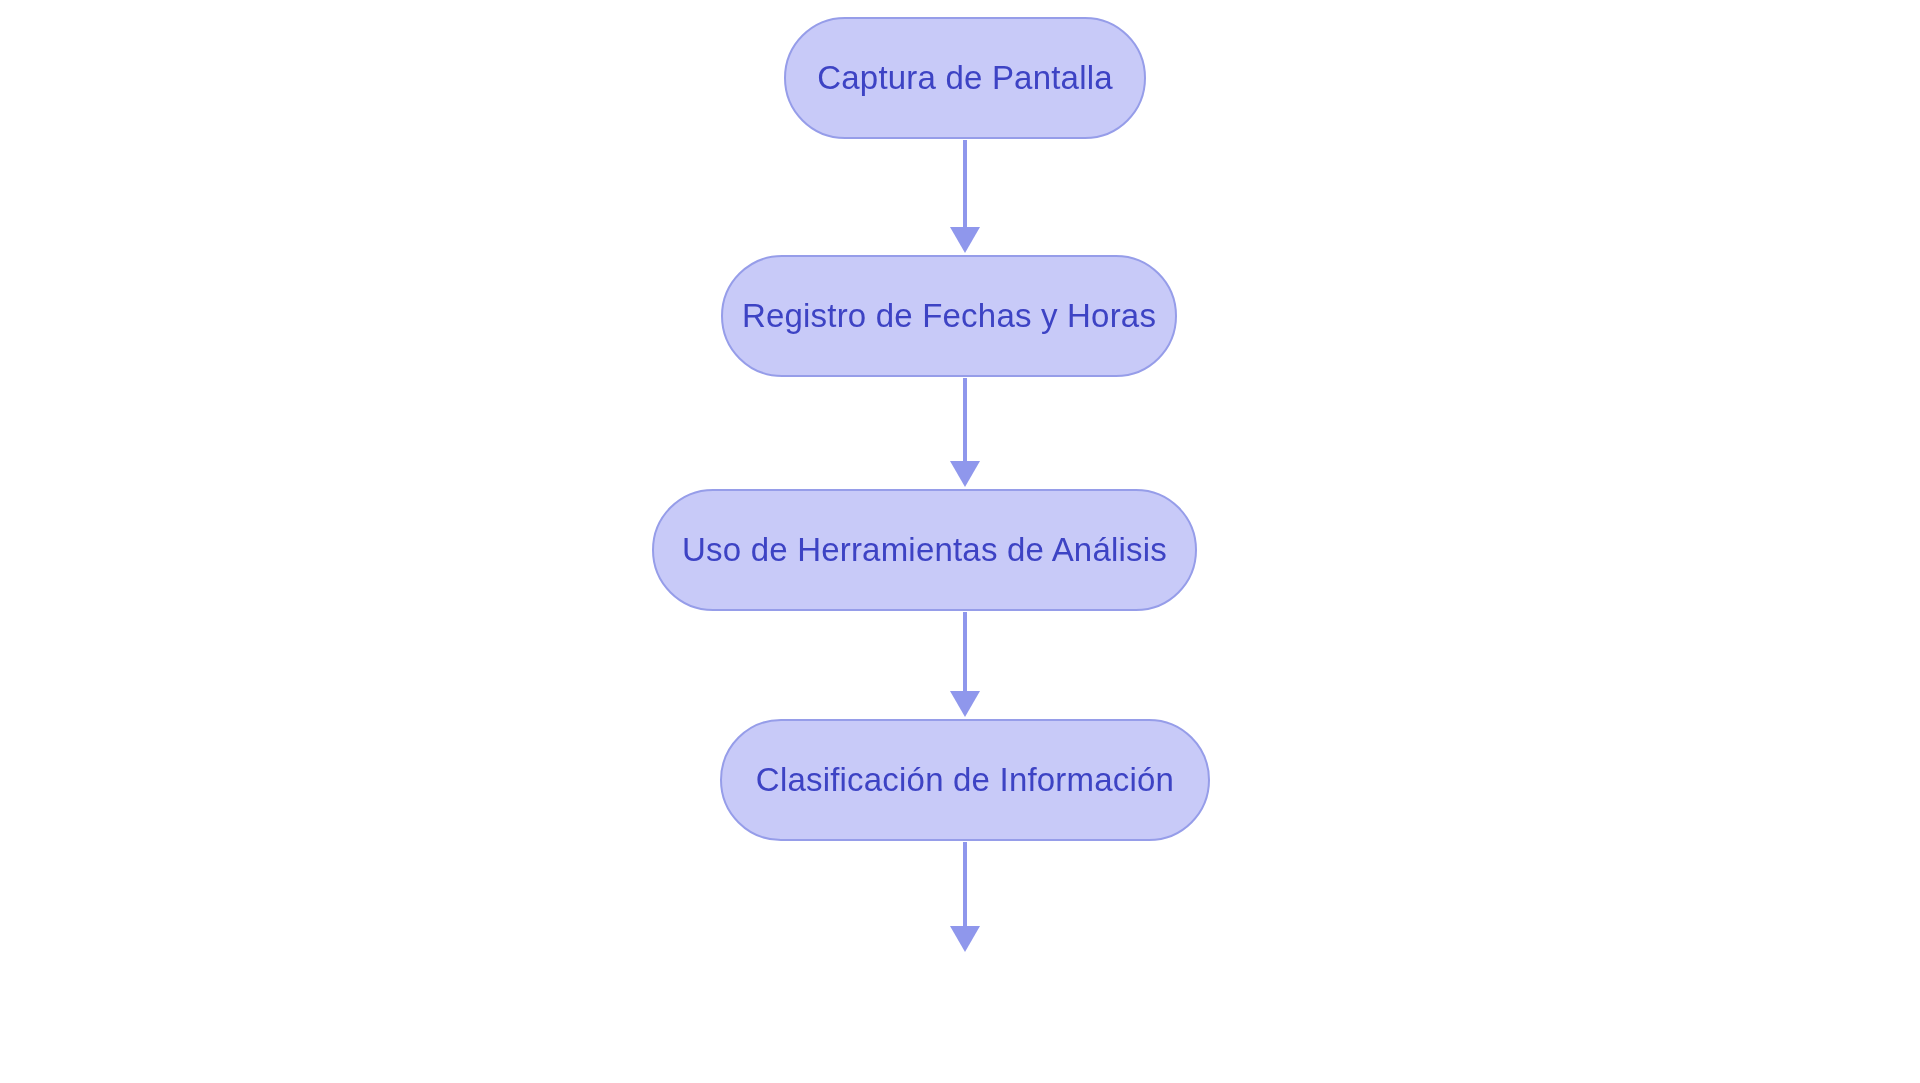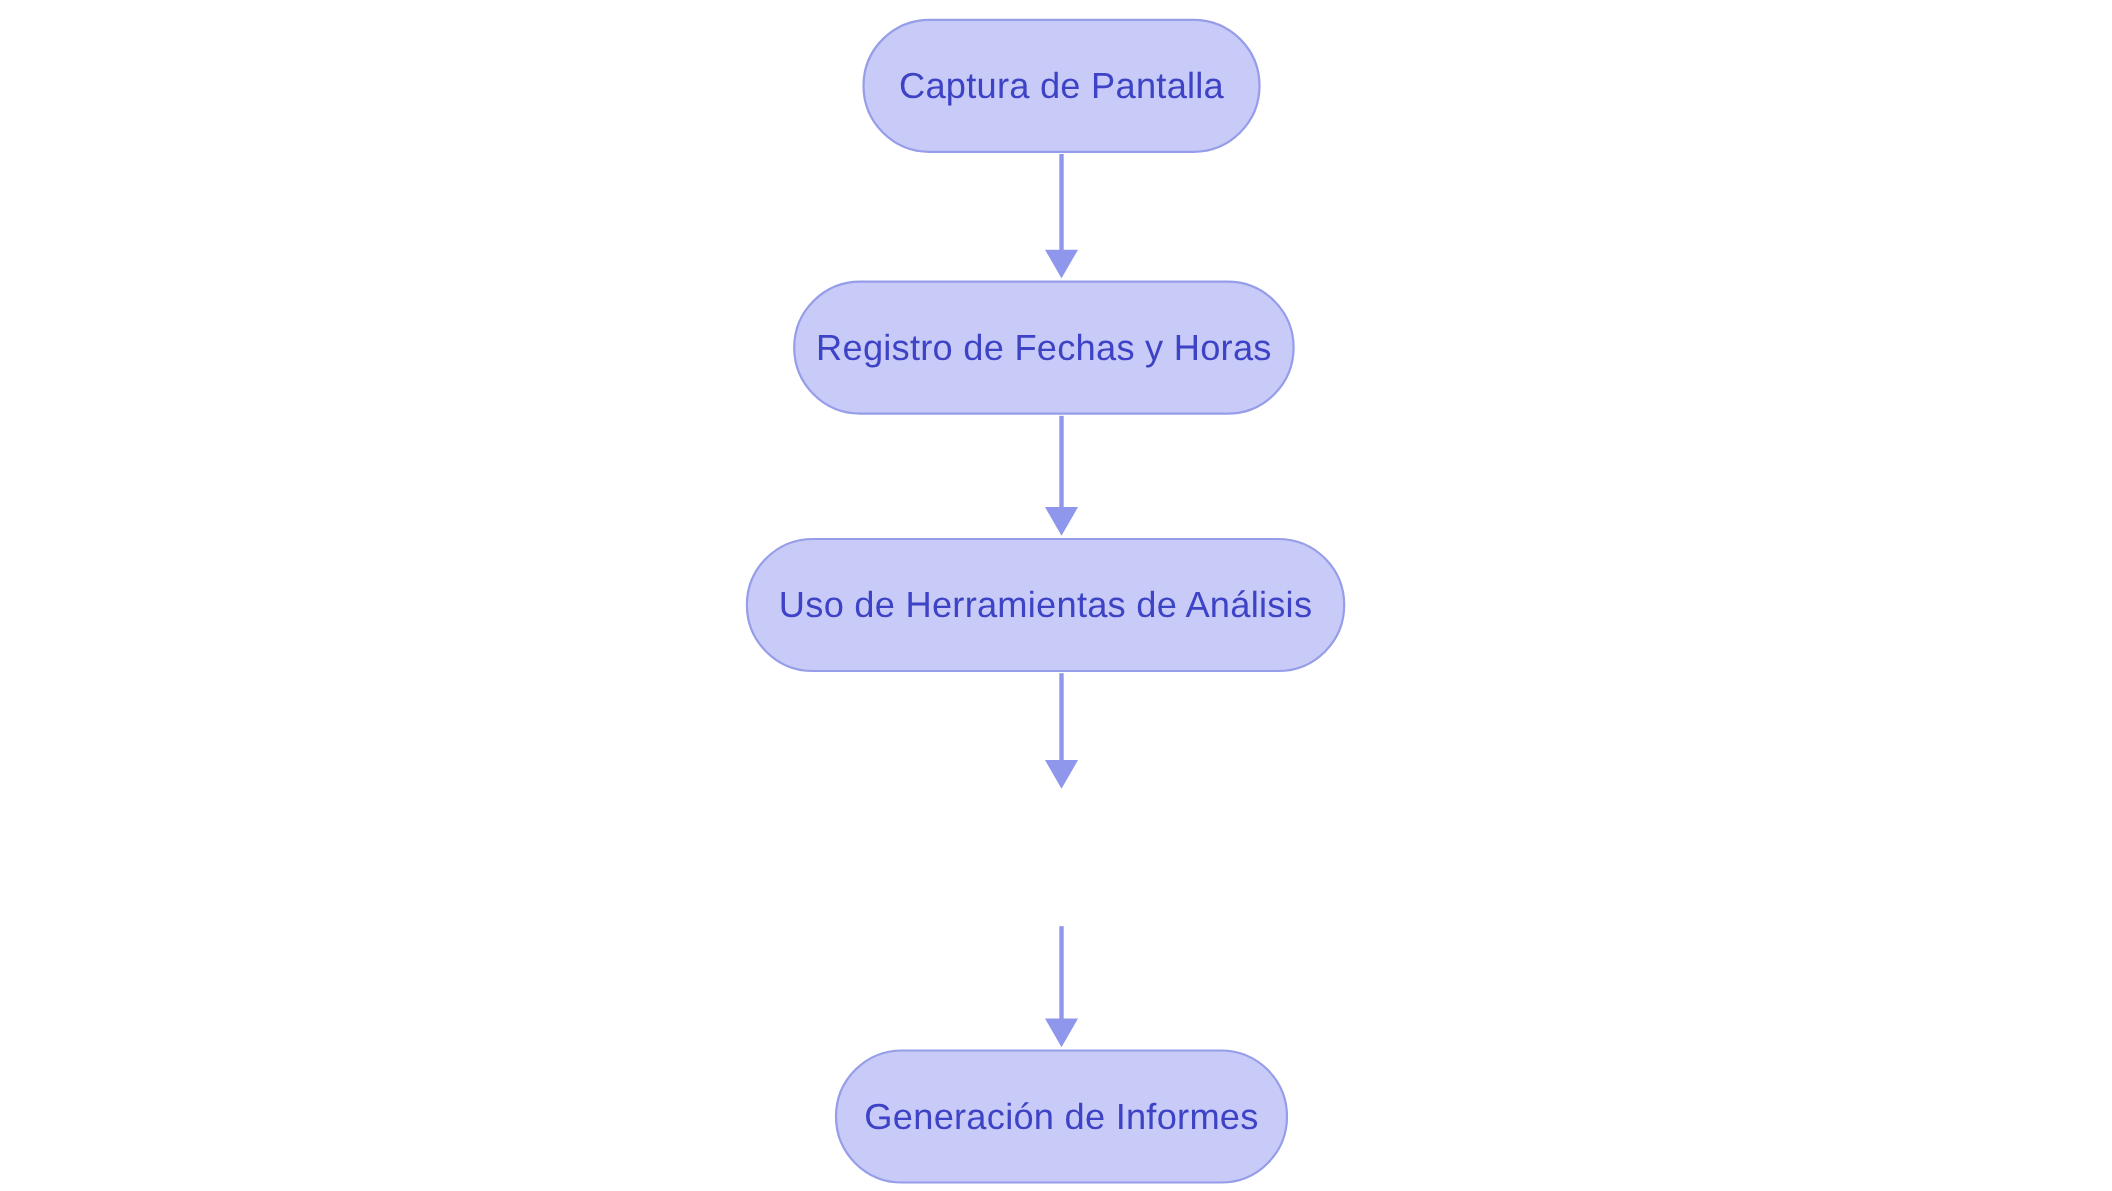--- a/index.html
+++ b/index.html
@@ -32,21 +32,21 @@
     justify-content:center;
     text-align:center;
     color:var(--node_text);
     font-size:33px;
     line-height:1.2;
     letter-spacing:0.2px;
     white-space:nowrap;
   }
   .n1{left:784px;top:17px;width:362px;}
   .n2{left:721px;top:255px;width:456px;}
-  .n3{left:678px;top:489px;width:545px;}
+  .n3{left:652px;top:489px;width:545px;}
   .n4{left:720px;top:719px;width:490px;}
   .n5{left:759px;top:954px;width:412px;}
   .edges-layer{
     position:absolute;
     left:0;top:0;
     width:1920px;height:1083px;
     pointer-events:none;
   }
   .edge-line{stroke:var(--arrow);stroke-width:4;}
   .edge-head{fill:var(--arrow);}
@@ -80,18 +80,18 @@
   </div>
 
   <div class="flow-node n2">
     <span>Registro de Fechas y Horas</span>
   </div>
 
   <div class="flow-node n3">
     <span>Uso de Herramientas de Análisis</span>
   </div>
 
+  <div class="flow-node n4">
+    <span>Clasificación de Información</span>
+  </div>
 
-  <div class="flow-node n5">
-    <span>Generación de Informes</span>
-  </div>
 
 </div>
 
 </body></html>

